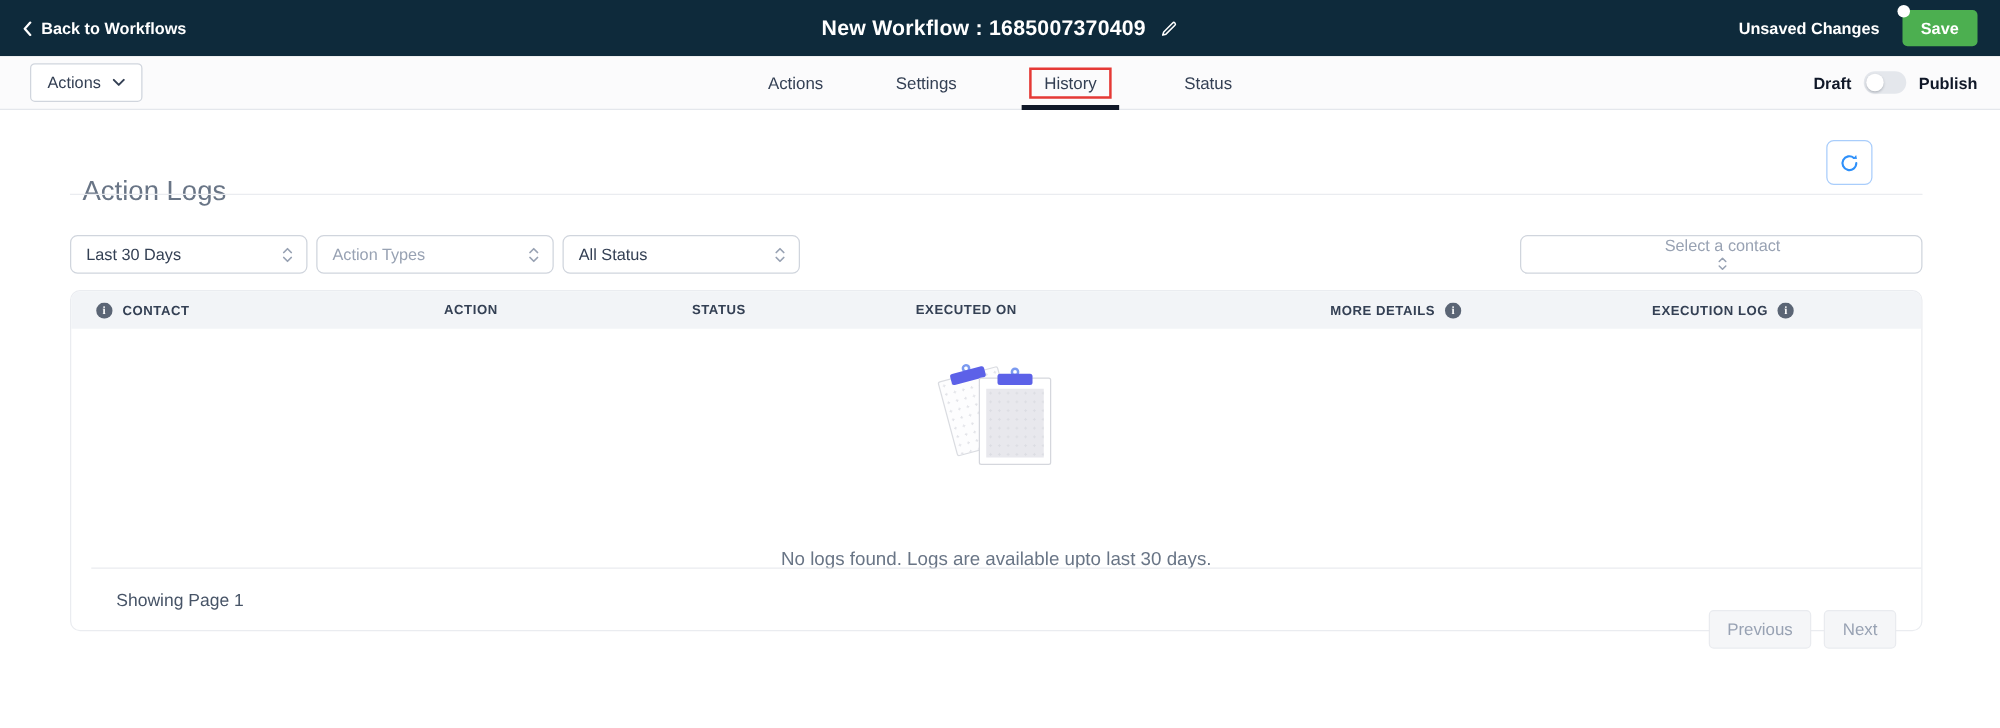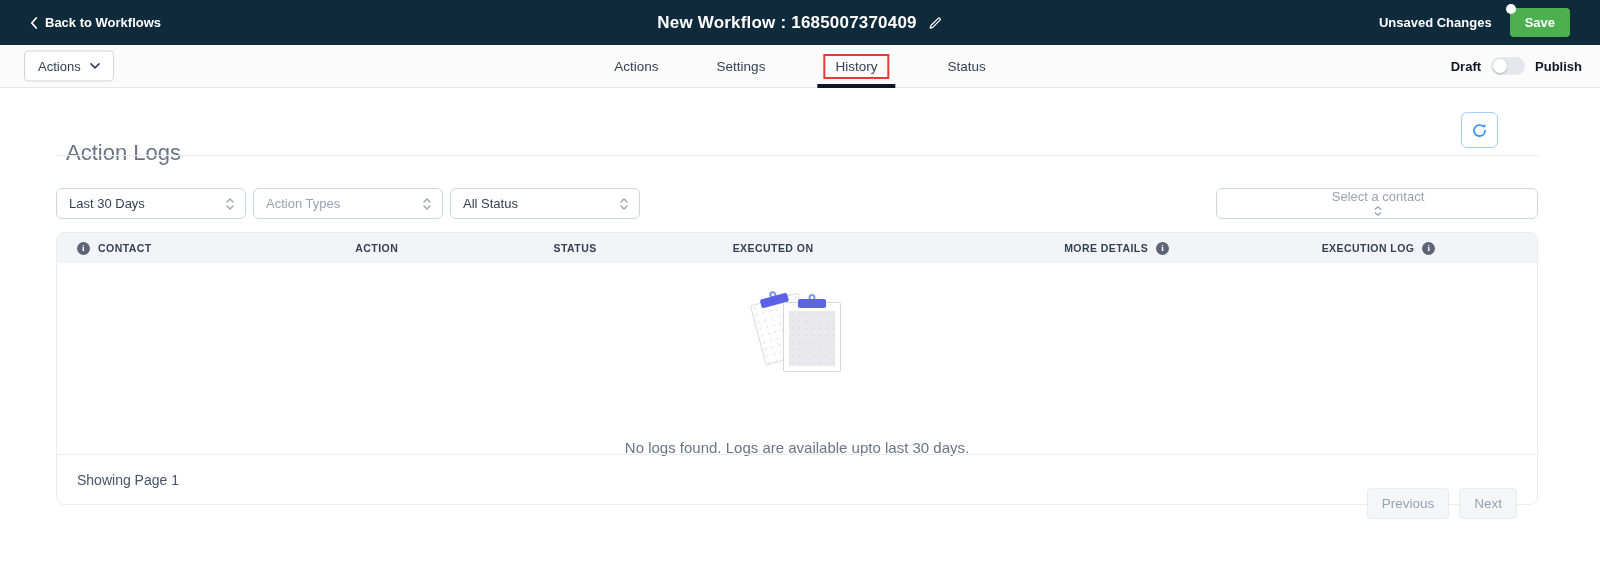--- a/index.html
+++ b/index.html
@@ -1,21 +1,21 @@
 <!DOCTYPE html>
 <html><head>
 <meta charset="utf-8">
 <style>
   * { margin:0; padding:0; box-sizing:border-box; }
   html,body { width:1600px; height:582px; background:#ffffff; font-family:"Liberation Sans",sans-serif; overflow:hidden; }
   .stage { position:relative; width:1600px; height:582px; background:#ffffff; }
 
   
   .topbar { position:absolute; top:0; left:0; width:100%; height:45px; background:#0E2A3B;
-            display:flex; align-items:center; justify-content:space-between; padding:0 30px; }
+            display:flex; align-items:center; justify-content:space-between; padding:0 18px; }
   .back-link { display:flex; align-items:center; gap:7px; color:#ffffff; font-size:13px; font-weight:700; cursor:pointer; }
   .title-wrap { position:absolute; left:50%; top:0; transform:translateX(-50%); height:45px;
                 display:flex; align-items:center; gap:12px; }
   .wf-title { color:#ffffff; font-size:17px; font-weight:700; letter-spacing:.2px; white-space:nowrap; }
   .top-right { display:flex; align-items:center; gap:18px; }
   .unsaved { color:#ffffff; font-size:13px; font-weight:700; }
   .save-btn { position:relative; background:#4CAF50; color:#ffffff; font-size:13px; font-weight:700;
               border:none; border-radius:4px; padding:7px 15px; cursor:pointer; }
   .save-dot { position:absolute; top:-4px; left:-4px; width:10px; height:10px; border-radius:50%; background:#ffffff; }
 
@@ -48,21 +48,21 @@
             font-size:13px; cursor:pointer; }
   .select .value { color:#344054; }
   .select .placeholder { color:#98A2B3; }
   .select-contact { position:absolute; right:62px; top:188px; width:322px;flex-direction:column; }
 
   
   .table-card { position:absolute; left:56px; right:62px; top:232px; height:273px;
                 border:1px solid #EAECF0; border-radius:8px; background:#ffffff; }
   .thead { display:flex; align-items:center; height:30px; background:#F2F4F7; border-radius:7px 7px 0 0;
            font-size:10.5px; font-weight:700; color:#344054; letter-spacing:.45px; }
-  .th { display:flex; align-items:center; gap:8px; padding-left:20px; overflow:hidden; white-space:nowrap; }
+  .th { display:flex; align-items:flex-end; gap:8px; padding-left:20px; overflow:hidden; white-space:nowrap; }
   .th-contact{ width:18.8%; } .th-action{ width:13.4%; } .th-status{ width:12.1%; }
   .th-executed{ width:22.4%; } .th-details{ width:17.4%; } .th-log{ width:15.9%; }
   .info-icon { width:13px; height:13px; border-radius:50%; background:#5B6575; color:#ffffff; flex:0 0 13px;
                font-size:9px; font-weight:700; line-height:13px; text-align:center; font-family:"Liberation Serif",serif; cursor:pointer; }
   .info-icon::before { content:"i"; }
 
   .tbody { height:193px; display:flex; flex-direction:column; align-items:center;justify-content:space-between; }
   .empty-art { position:relative; width:100px; height:88px; margin-top:21px; }
   .clip-back { position:absolute; left:10px; top:14px; width:50px; height:62px; background:#FDFDFE;
                border:1px solid #DADCE1; border-radius:2px; transform:rotate(-15deg);
@@ -70,21 +70,21 @@
   .clip-front { position:absolute; left:36px; top:18px; width:58px; height:70px; background:#FFFFFF;
                 border:1px solid #D5D7DD; border-radius:2px; }
   .clip-front .pad { position:absolute; left:5px; right:5px; top:8px; bottom:5px; background:#E8E8ED;
                 background-image:radial-gradient(circle,#DCDDE3 1px,transparent 1px); background-size:7px 7px; }
   .clip-bar { position:absolute; left:50%; transform:translateX(-50%); top:-4px; width:28px; height:9px;
               background:#5C61E8; border-radius:2px; }
   .clip-ring { position:absolute; left:50%; transform:translateX(-50%); top:-9px; width:7px; height:7px;
                border:2px solid #7B9AF0; border-radius:50%; background:transparent; }
   .empty-msg { margin-top:31px; font-size:15px; color:#697586; }
 
-  .tfoot { position:absolute; left:0; right:0; bottom:0; height:50px; border-top:1px solid #EAECF0;
+  .tfoot { position:absolute; left:16px; right:0; bottom:0; height:50px; border-top:1px solid #EAECF0;
            display:flex; align-items:center; justify-content:space-between; padding:0 20px; }
   .showing { font-size:14px; color:#475467; }
   .pager { display:flex; gap:10px;margin-top:48px; }
   .page-btn { background:#F5F6F8; border:1px solid #E9EBEF; border-radius:4px; color:#98A2B3;
               font-size:13.5px; padding:7px 14px; cursor:default; }
 </style>
 </head>
 <body>
 
 <div class="stage">

